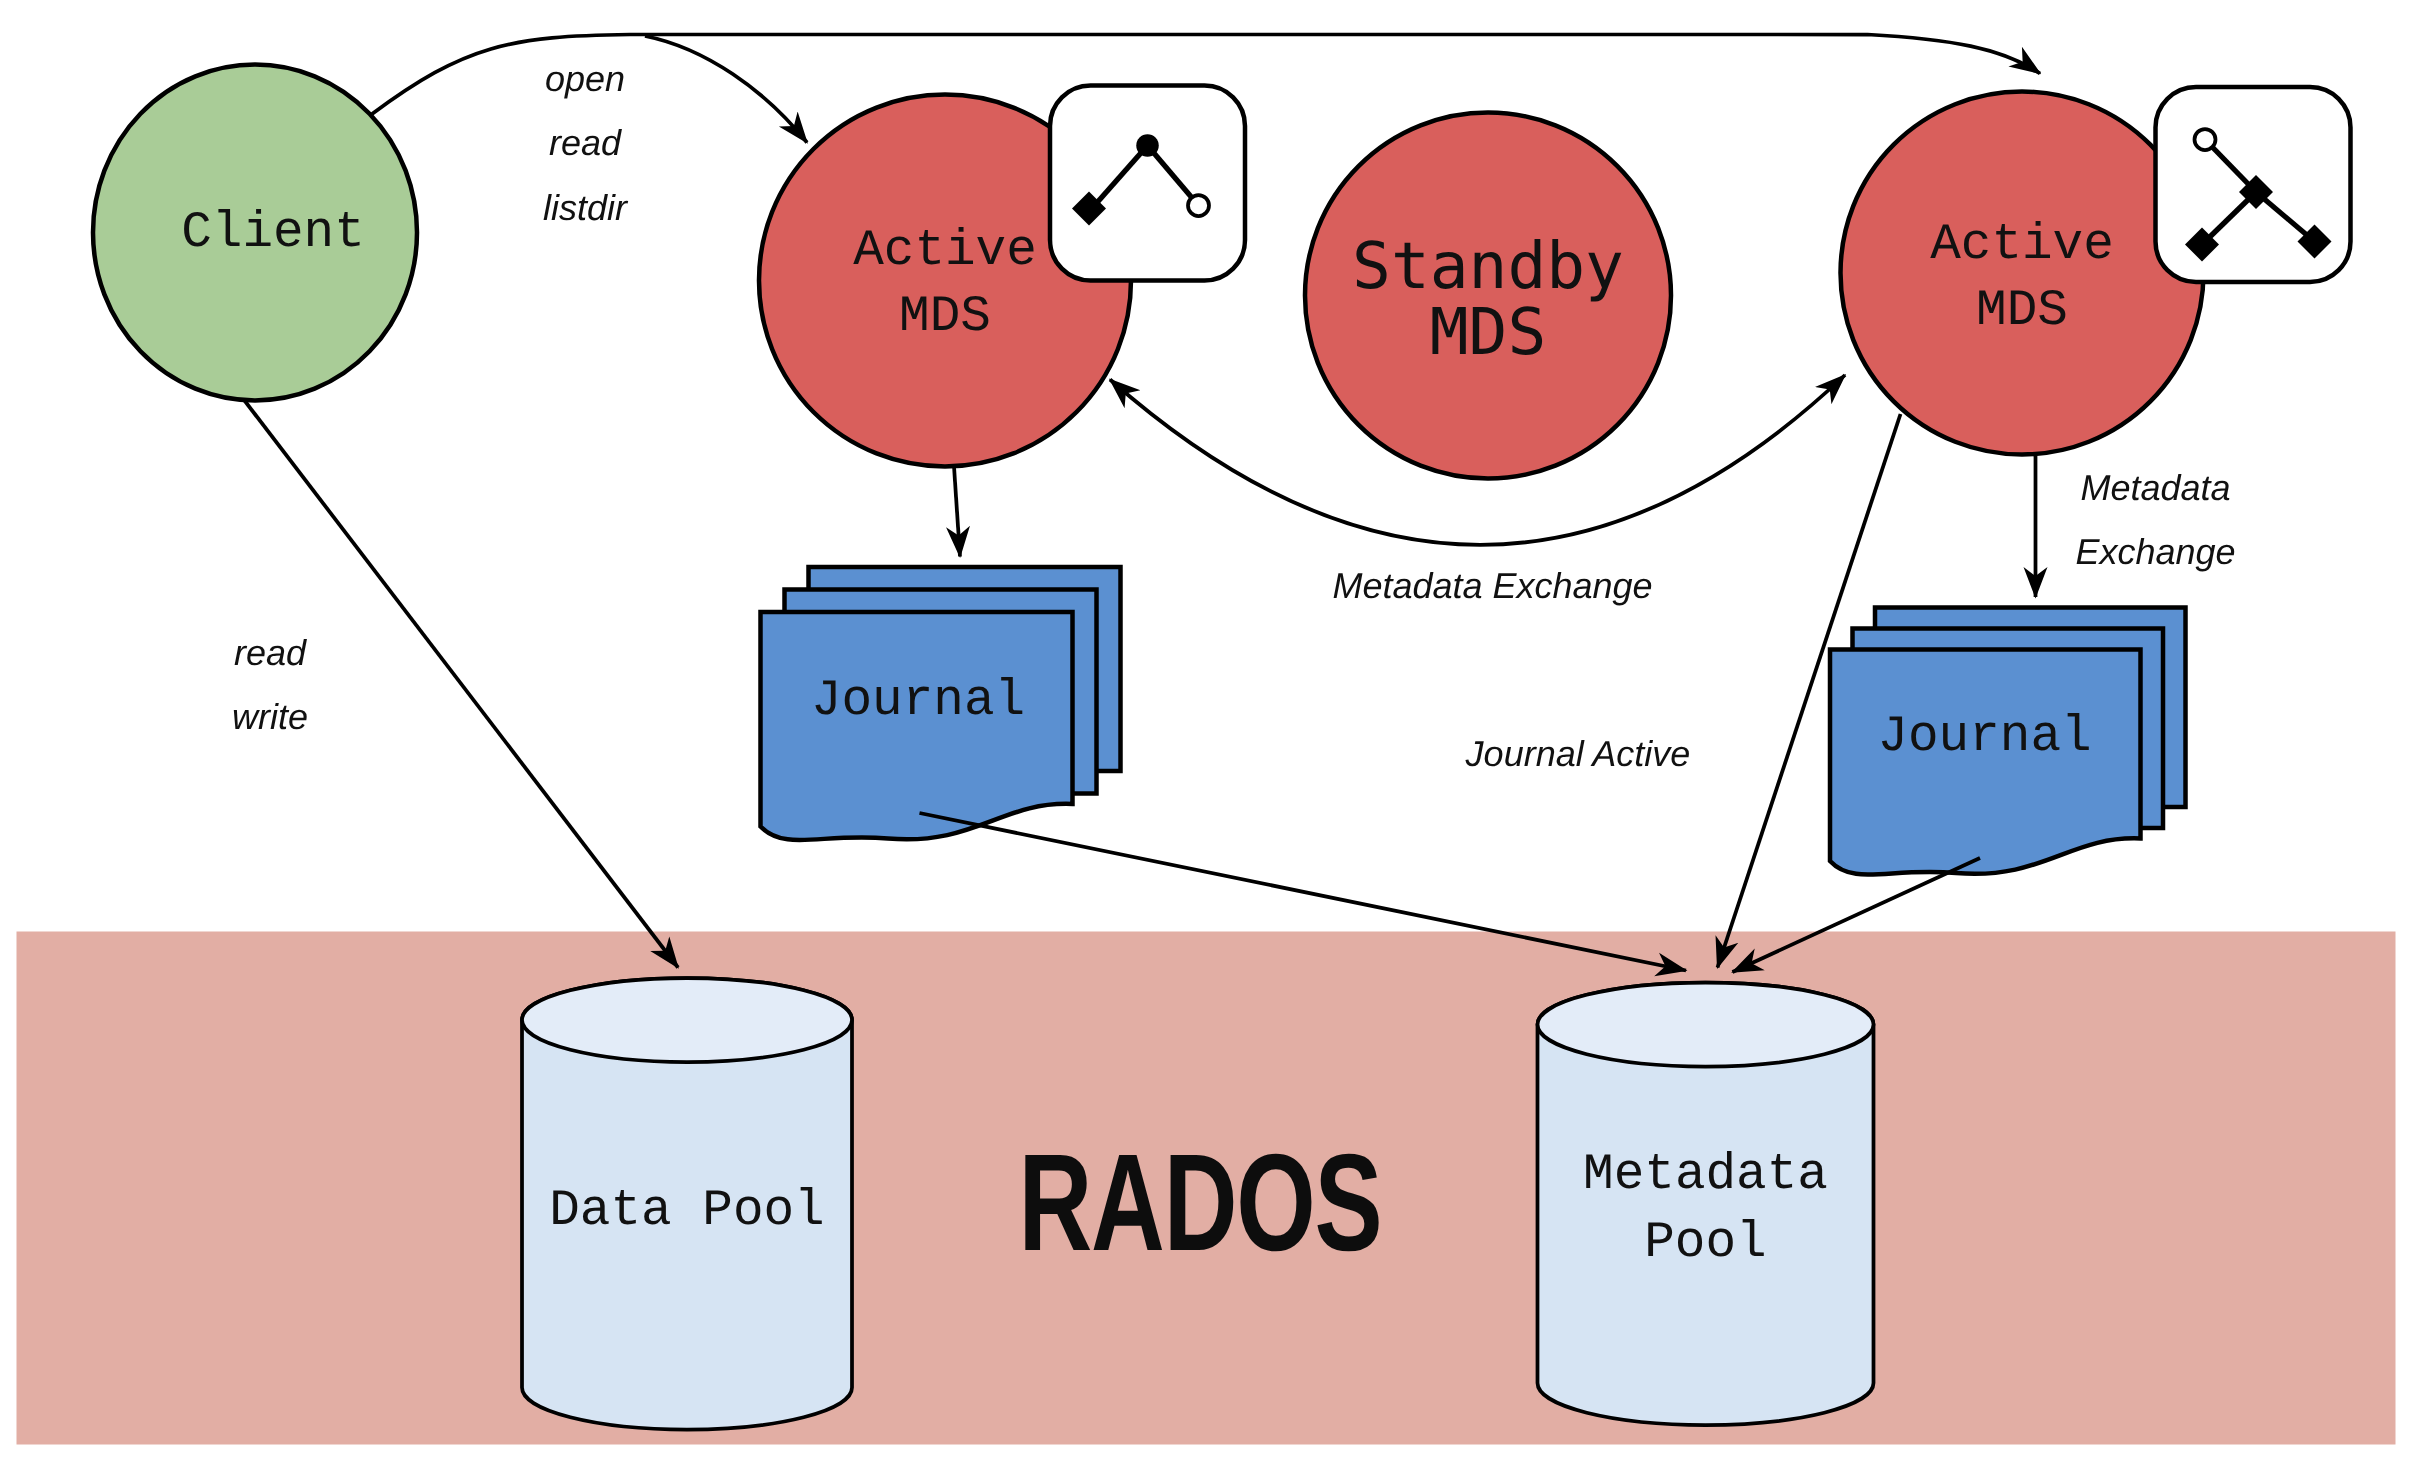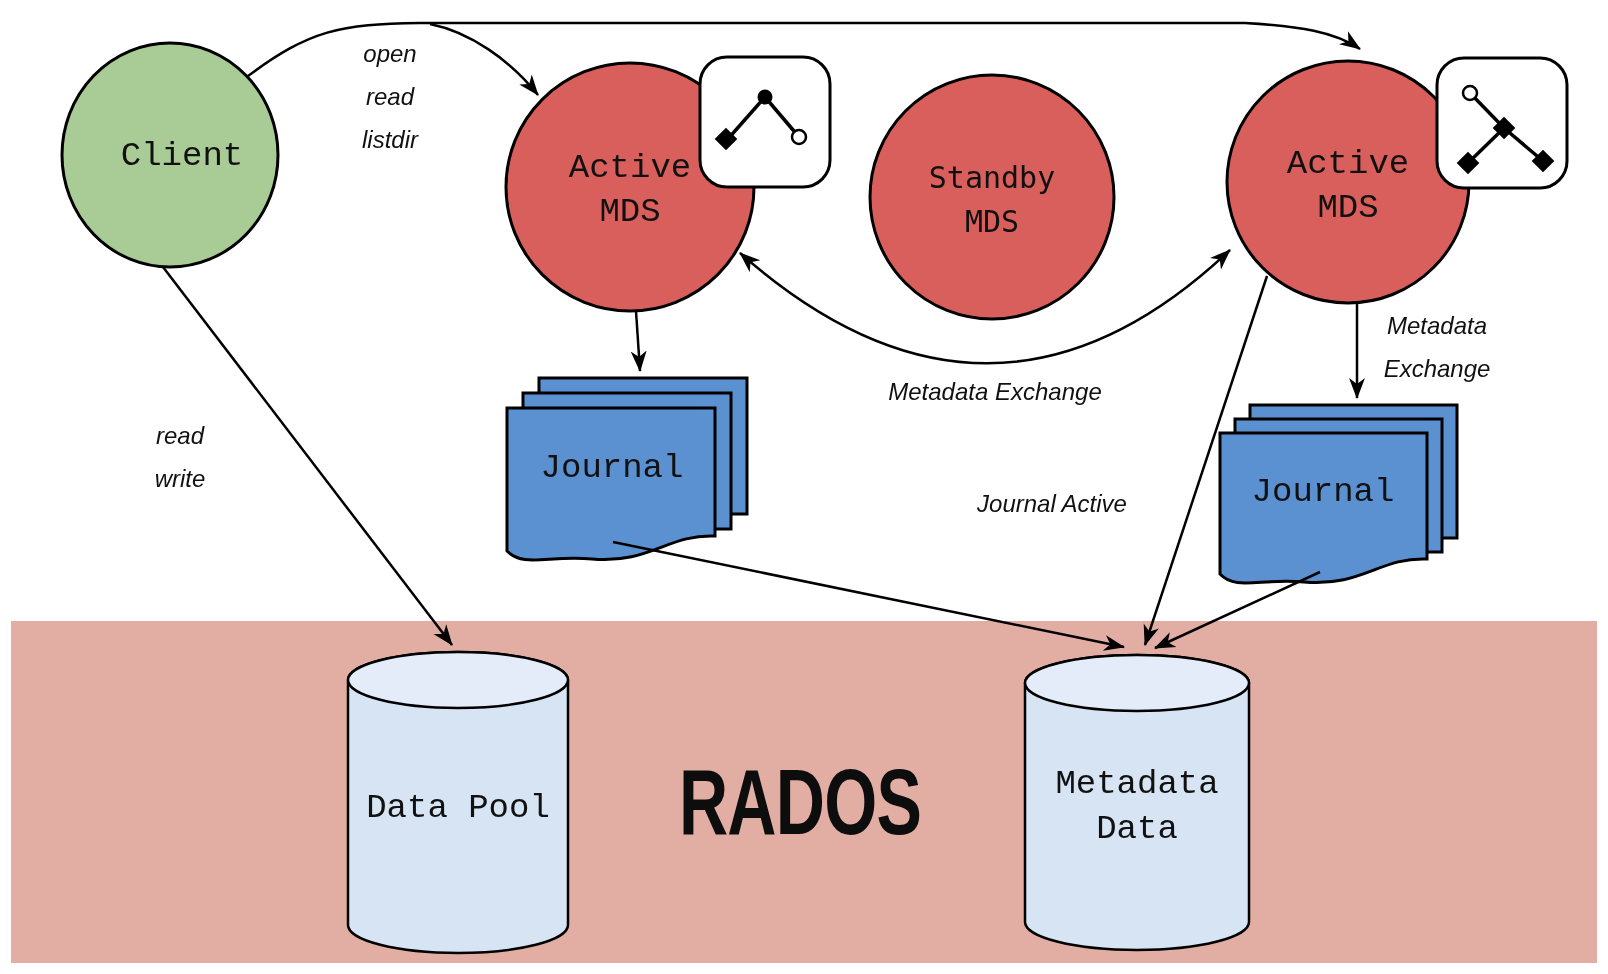--- a/index.html
+++ b/index.html
@@ -13,21 +13,21 @@
   svg.layer{position:absolute;left:0;top:0;}
   .lbl{
     position:absolute;
     transform:translate(-50%,-50%);
     text-align:center;
     color:#111;
     white-space:nowrap;
     line-height:44px;
   }
   .node-lbl{font-size:34px;font-family:"Liberation Mono", monospace;}
-  .standby-lbl{font-size:30px;font-family:"DejaVu Sans Mono", monospace;}
+  .standby-lbl{font-size:43px;font-family:"DejaVu Sans Mono", monospace;}
   .ital{
     font-size:24px;
     font-style:italic;
     font-family:Liberation Sans, sans-serif;
     line-height:43px;
   }
   .rados{
     font-family:"Liberation Sans", sans-serif;
     font-weight:bold;
     font-size:92px;
@@ -137,21 +137,21 @@
   </div>
 
   <div class="lbl node-lbl" style="left:612px;top:468px;">Journal</div>
 
   <div class="lbl node-lbl" style="left:1323px;top:492px;">Journal</div>
 
   <div class="lbl node-lbl" style="left:458px;top:808px;">Data Pool</div>
 
   <div class="lbl node-lbl pool-lbl" style="left:1137px;top:807px;">
     <div>Metadata</div>
-    <div>Data</div>
+    <div>Pool</div>
   </div>
 
   <div class="lbl rados" style="left:800px;top:802px;">RADOS</div>
 
   <div class="lbl ital" style="left:390px;top:96px;">
     <div>open</div>
     <div>read</div>
     <div>listdir</div>
   </div>
 

